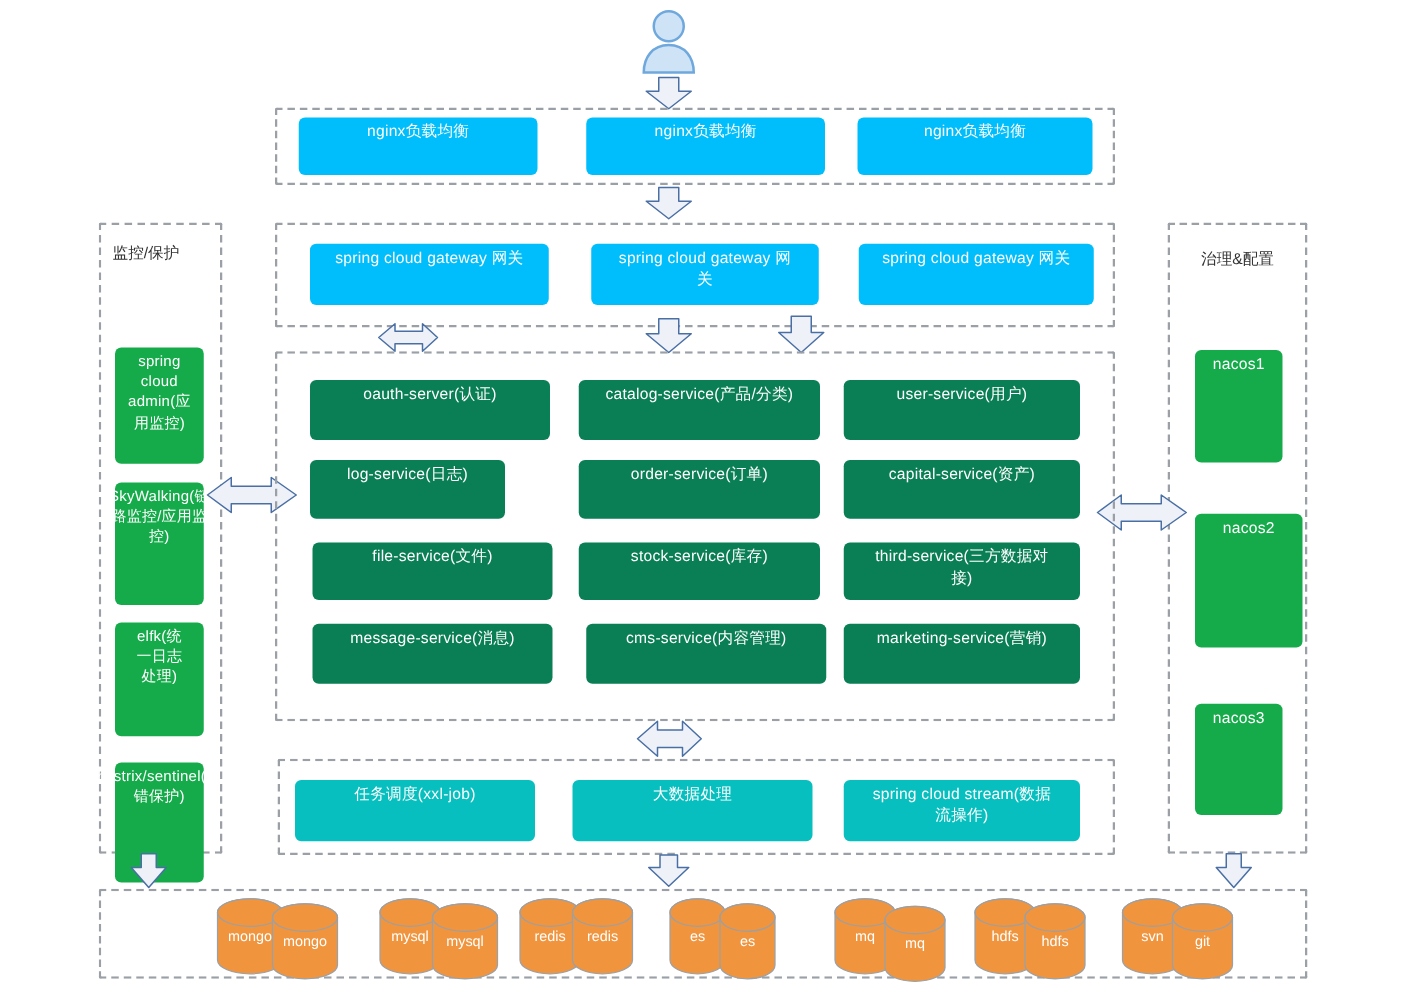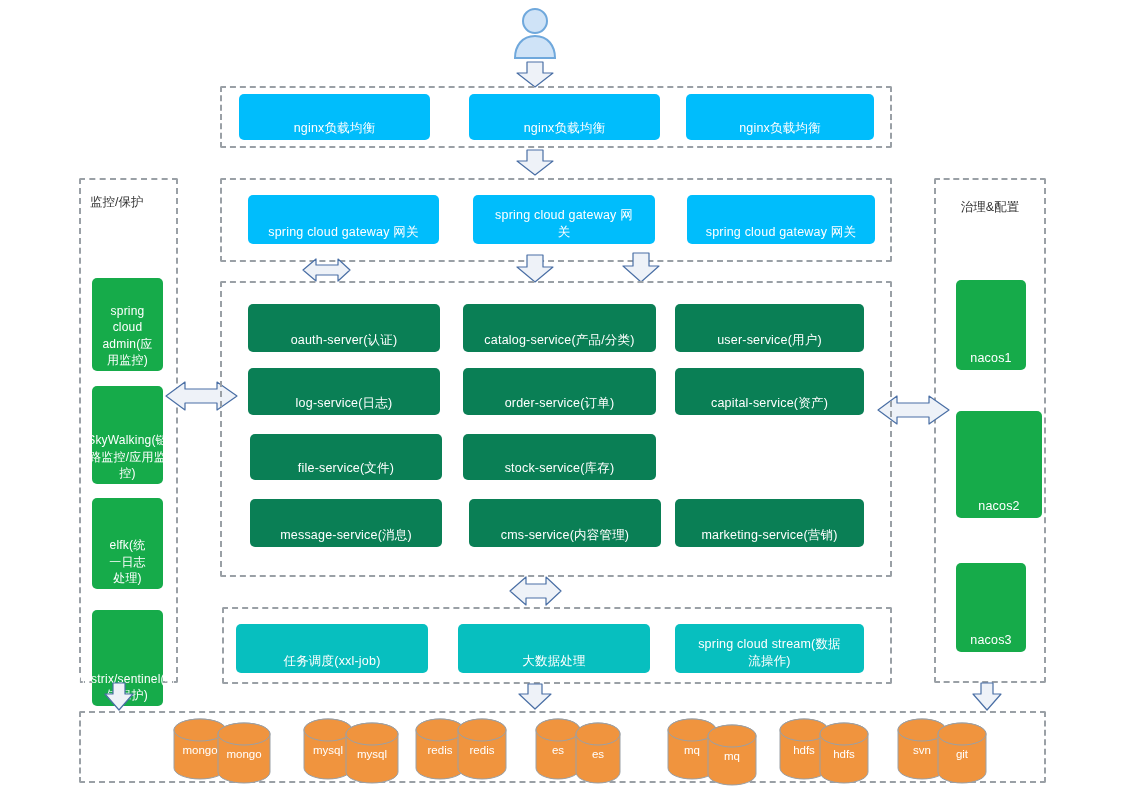--- a/index.html
+++ b/index.html
@@ -28,21 +28,21 @@
     font-size: 12.5px;
     color: #333333;
     white-space: nowrap;
     font-weight: 400;
   }
 
   
   .node {
     position: absolute;
     display: flex;
-    align-items: flex-end;
+    align-items: flex-start;
     justify-content: center;
     text-align: center;
     border-radius: 5px;
     color: #ffffff;
     font-size: 12.5px;
     line-height: 1.35;
     padding: 3px 17px;
     letter-spacing: .2px;
   }
   .node.cyan  { background: #00bdfc; }
@@ -193,35 +193,38 @@
   <div class="node green" style="left:248px; top:304px; width:192px; height:48px;">
     <span>oauth-server(认证)</span>
   </div>
   <div class="node green" style="left:463px; top:304px; width:193px; height:48px;">
     <span>catalog-service(产品/分类)</span>
   </div>
   <div class="node green" style="left:675px; top:304px; width:189px; height:48px;">
     <span>user-service(用户)</span>
   </div>
 
-  <div class="node green" style="left:248px; top:368px; width:192px; height:47px;">
+  <div class="node green" style="left:248px; top:368px; width:156px; height:47px;">
     <span>log-service(日志)</span>
   </div>
   <div class="node green" style="left:463px; top:368px; width:193px; height:47px;">
     <span>order-service(订单)</span>
   </div>
   <div class="node green" style="left:675px; top:368px; width:189px; height:47px;">
     <span>capital-service(资产)</span>
   </div>
 
   <div class="node green" style="left:250px; top:434px; width:192px; height:46px;">
     <span>file-service(文件)</span>
   </div>
   <div class="node green" style="left:463px; top:434px; width:193px; height:46px;">
     <span>stock-service(库存)</span>
+  </div>
+  <div class="node green" style="left:675px; top:434px; width:189px; height:46px;">
+    <span>third-service(三方数据对接)</span>
   </div>
 
   <div class="node green" style="left:250px; top:499px; width:192px; height:48px;">
     <span>message-service(消息)</span>
   </div>
   <div class="node green" style="left:469px; top:499px; width:192px; height:48px;">
     <span>cms-service(内容管理)</span>
   </div>
   <div class="node green" style="left:675px; top:499px; width:189px; height:48px;">
     <span>marketing-service(营销)</span>

